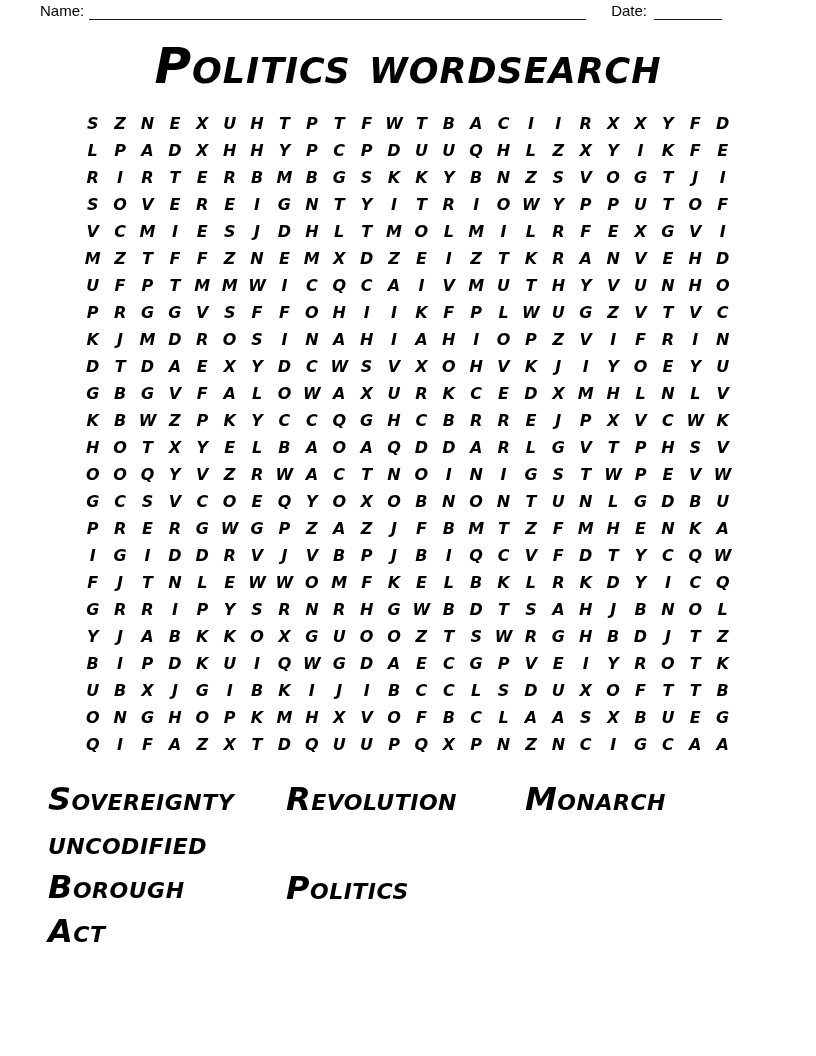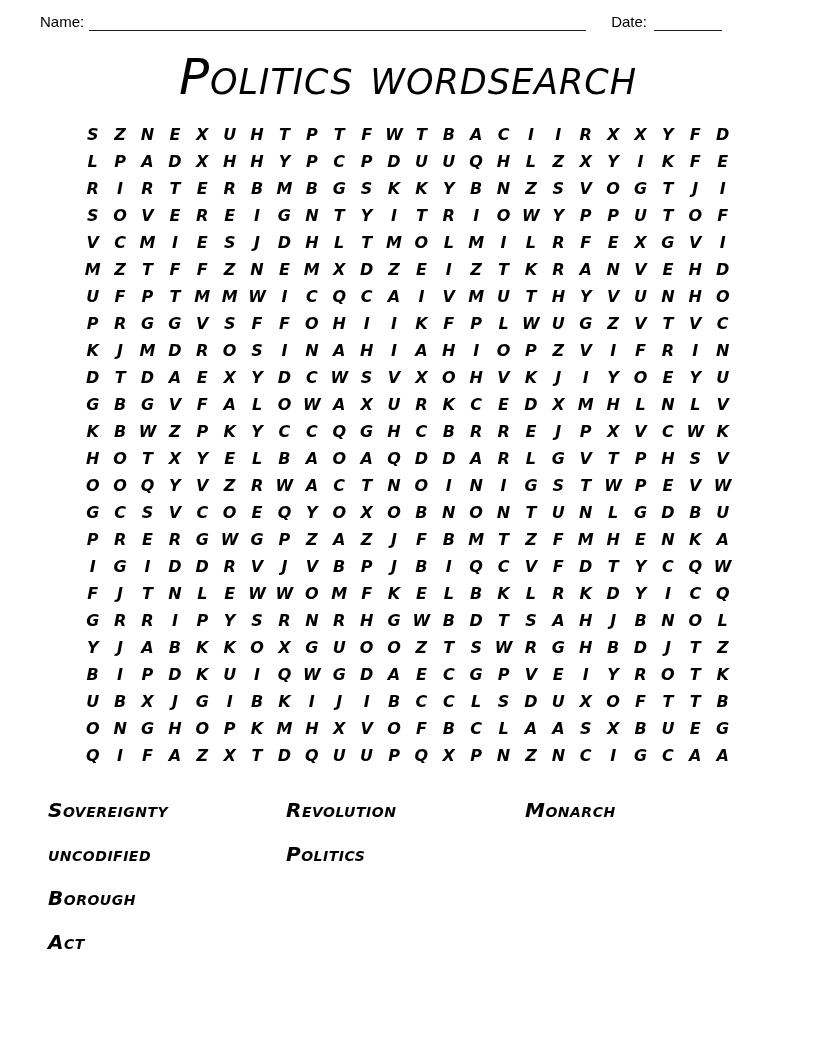--- a/index.html
+++ b/index.html
@@ -3,33 +3,33 @@
 <meta charset="utf-8">
 <style>
   html,body{margin:0;padding:0;}
   body{
     width:816px;height:1056px;background:#ffffff;color:#000;
     font-family:"Liberation Sans",sans-serif;position:relative;overflow:hidden;
   }
   
   .header{
     display:flex;align-items:flex-end;
-    padding:3px 40px 0 40px;height:31px;box-sizing:border-box;
+    padding:3px 40px 0 40px;height:20px;box-sizing:border-box;
     font-size:15px;
   }
   .hlabel{white-space:nowrap;line-height:18px;}
   .line{border-bottom:1.6px solid #1a1a1a;height:14px;display:inline-block;}
   .name-line{width:497px;margin-left:5px;}
   .date-gap{width:25px;}
   .date-line{width:68px;margin-left:7px;}
   
   .title{
     text-align:center;
     font-family:"DejaVu Sans",sans-serif;
-    font-weight:normal;font-style:italic;font-variant:small-caps;
+    font-weight:bold;font-style:italic;font-variant:small-caps;
     font-size:50px;letter-spacing:1px;
     margin:20px 0 0 0;line-height:52px;
   }
   
   .grid{
     width:658px;margin:18px auto 0 auto;
     display:flex;flex-direction:column;
   }
   .grow{display:flex;height:27px;}
   .cell{
@@ -38,26 +38,26 @@
     font-weight:bold;font-style:italic;
     font-size:16px;line-height:27px;
   }
   
   .words{
     display:flex;align-items:flex-start;
     padding:24px 0 0 48px;
   }
   .wcol{display:flex;flex-direction:column;}
   .wcol-1{width:238px;}
-  .wcol-2{width:239px;}
+  .wcol-2{width:239px;gap:45px;}
   .word{
     height:44px;
     font-family:"DejaVu Sans",sans-serif;
     font-weight:bold;font-style:italic;font-variant:small-caps;
-    font-size:20px;line-height:34px;
+    font-size:32px;line-height:34px;
     letter-spacing:0.5px;
   }
 </style>
 </head>
 <body>
 
 <div class="page">
 
   <div class="header">
     <span class="hlabel">Name:</span>

